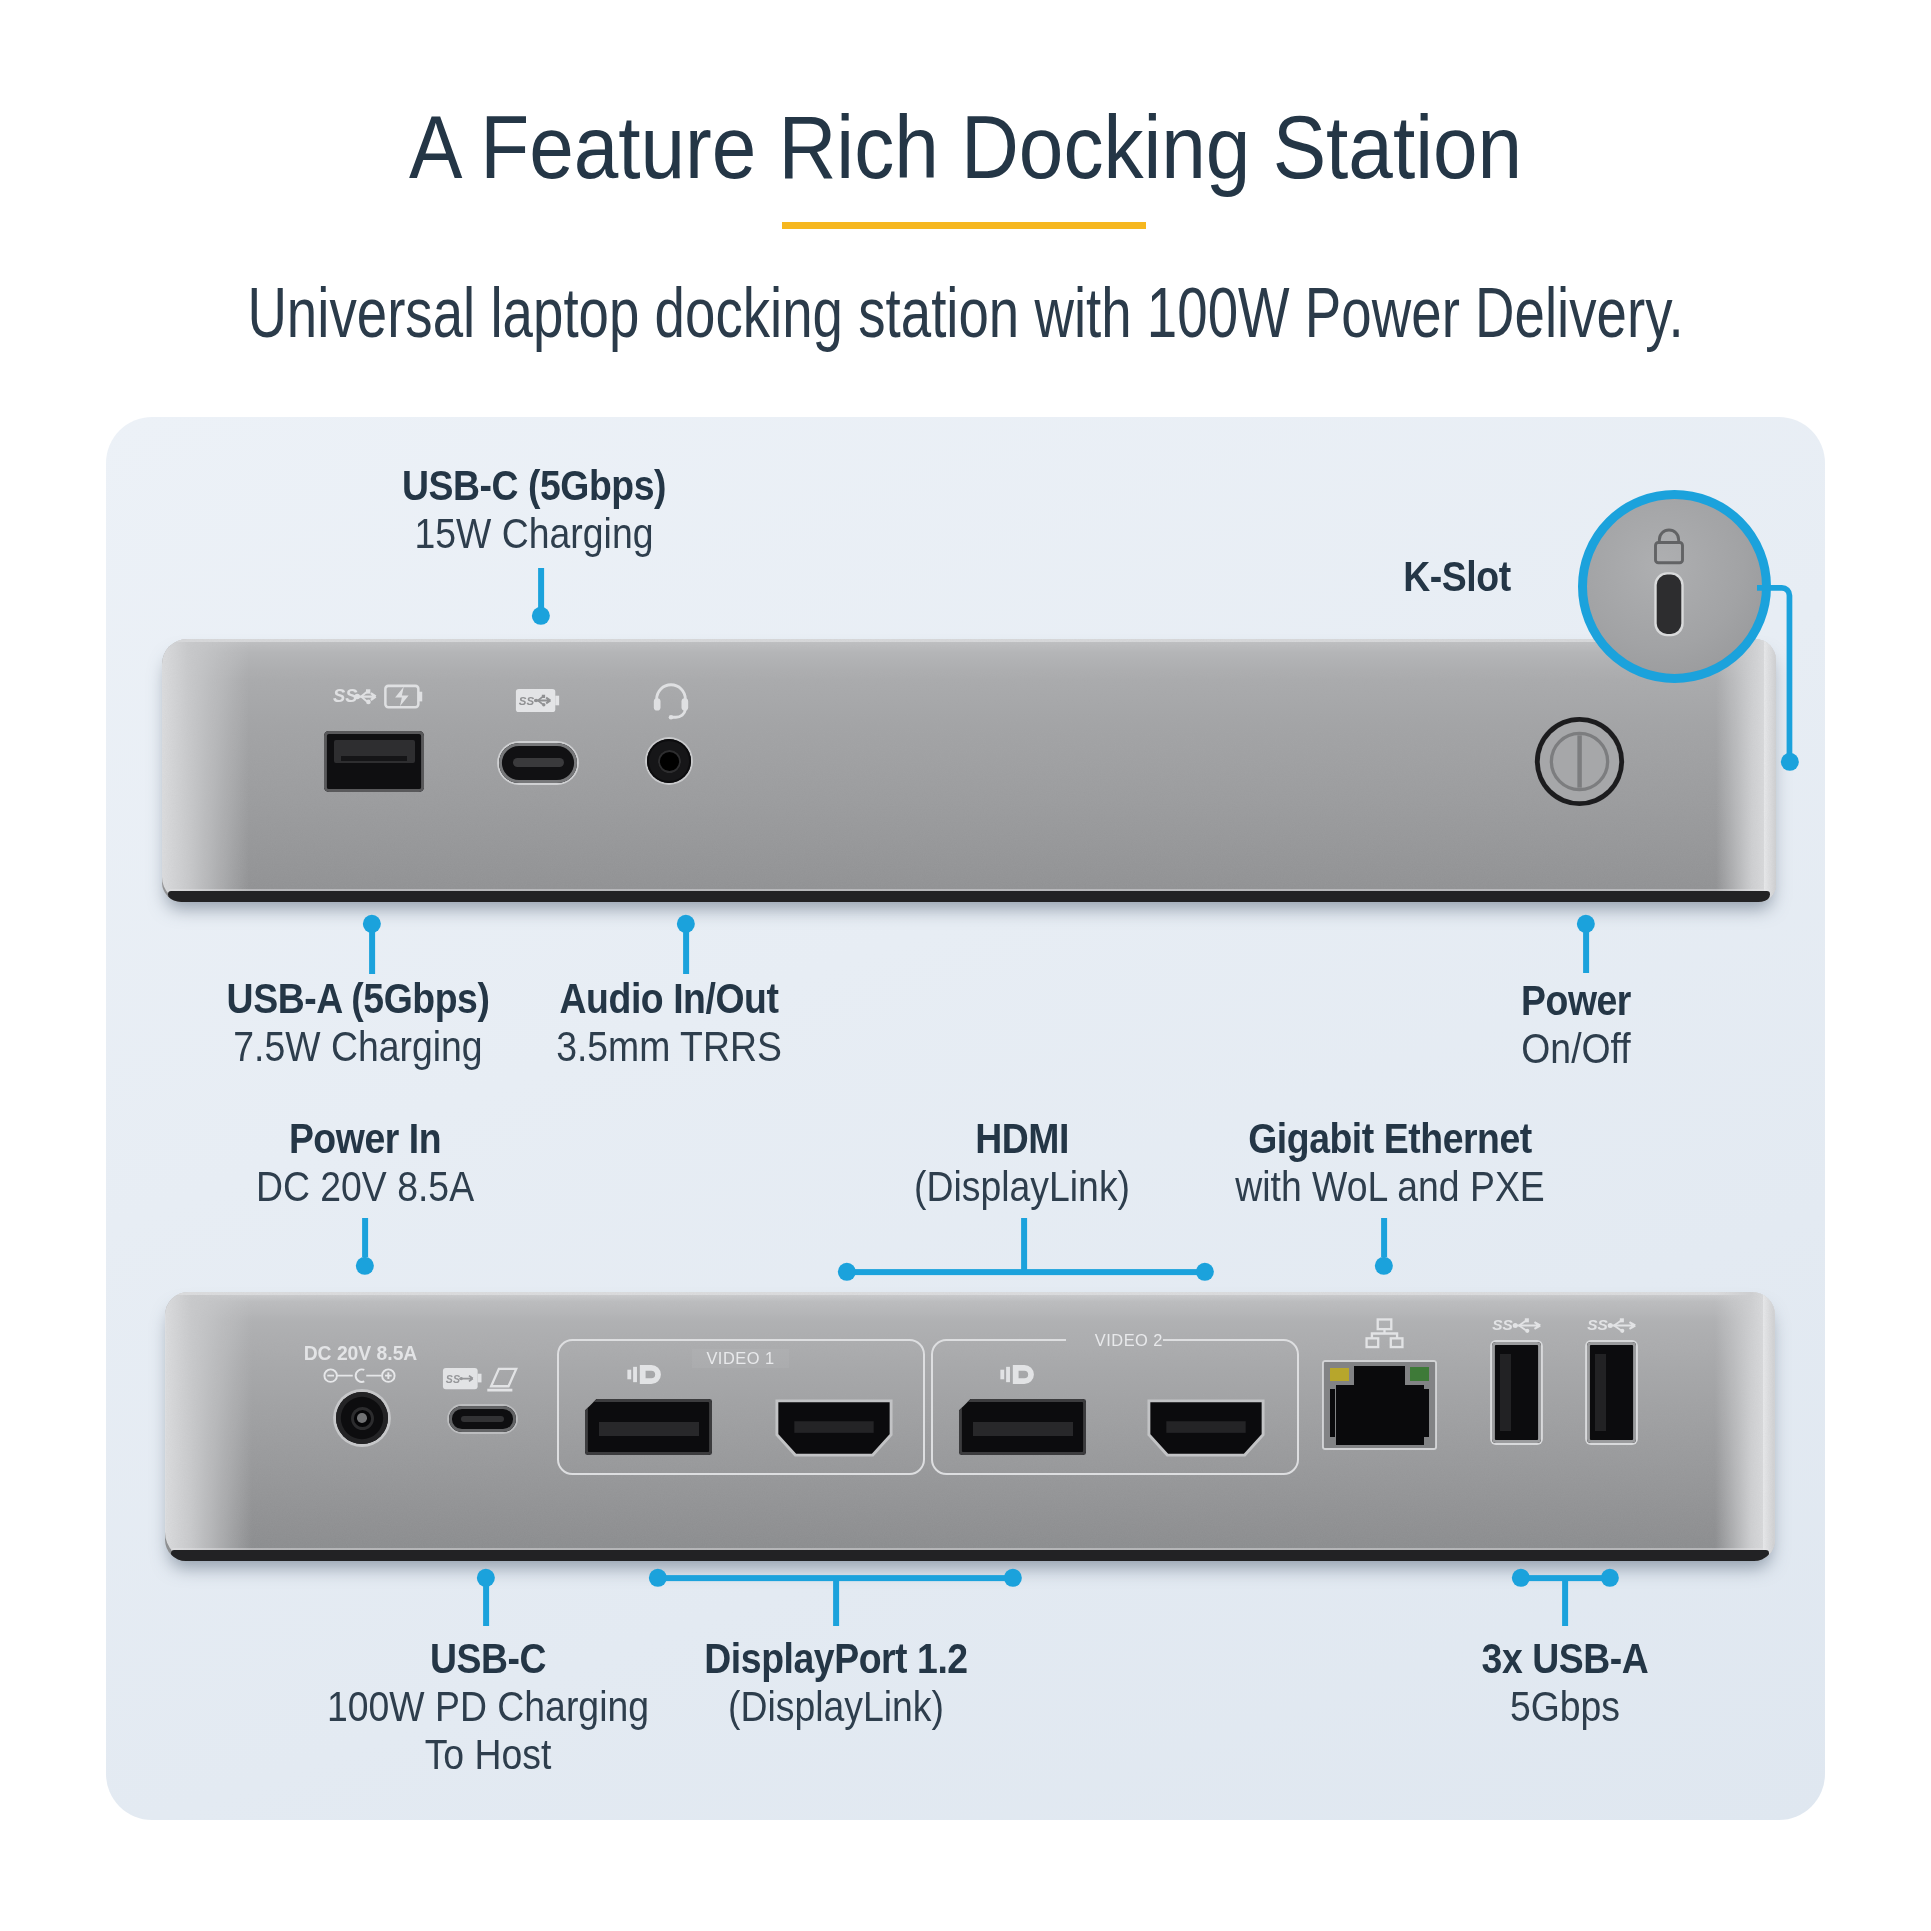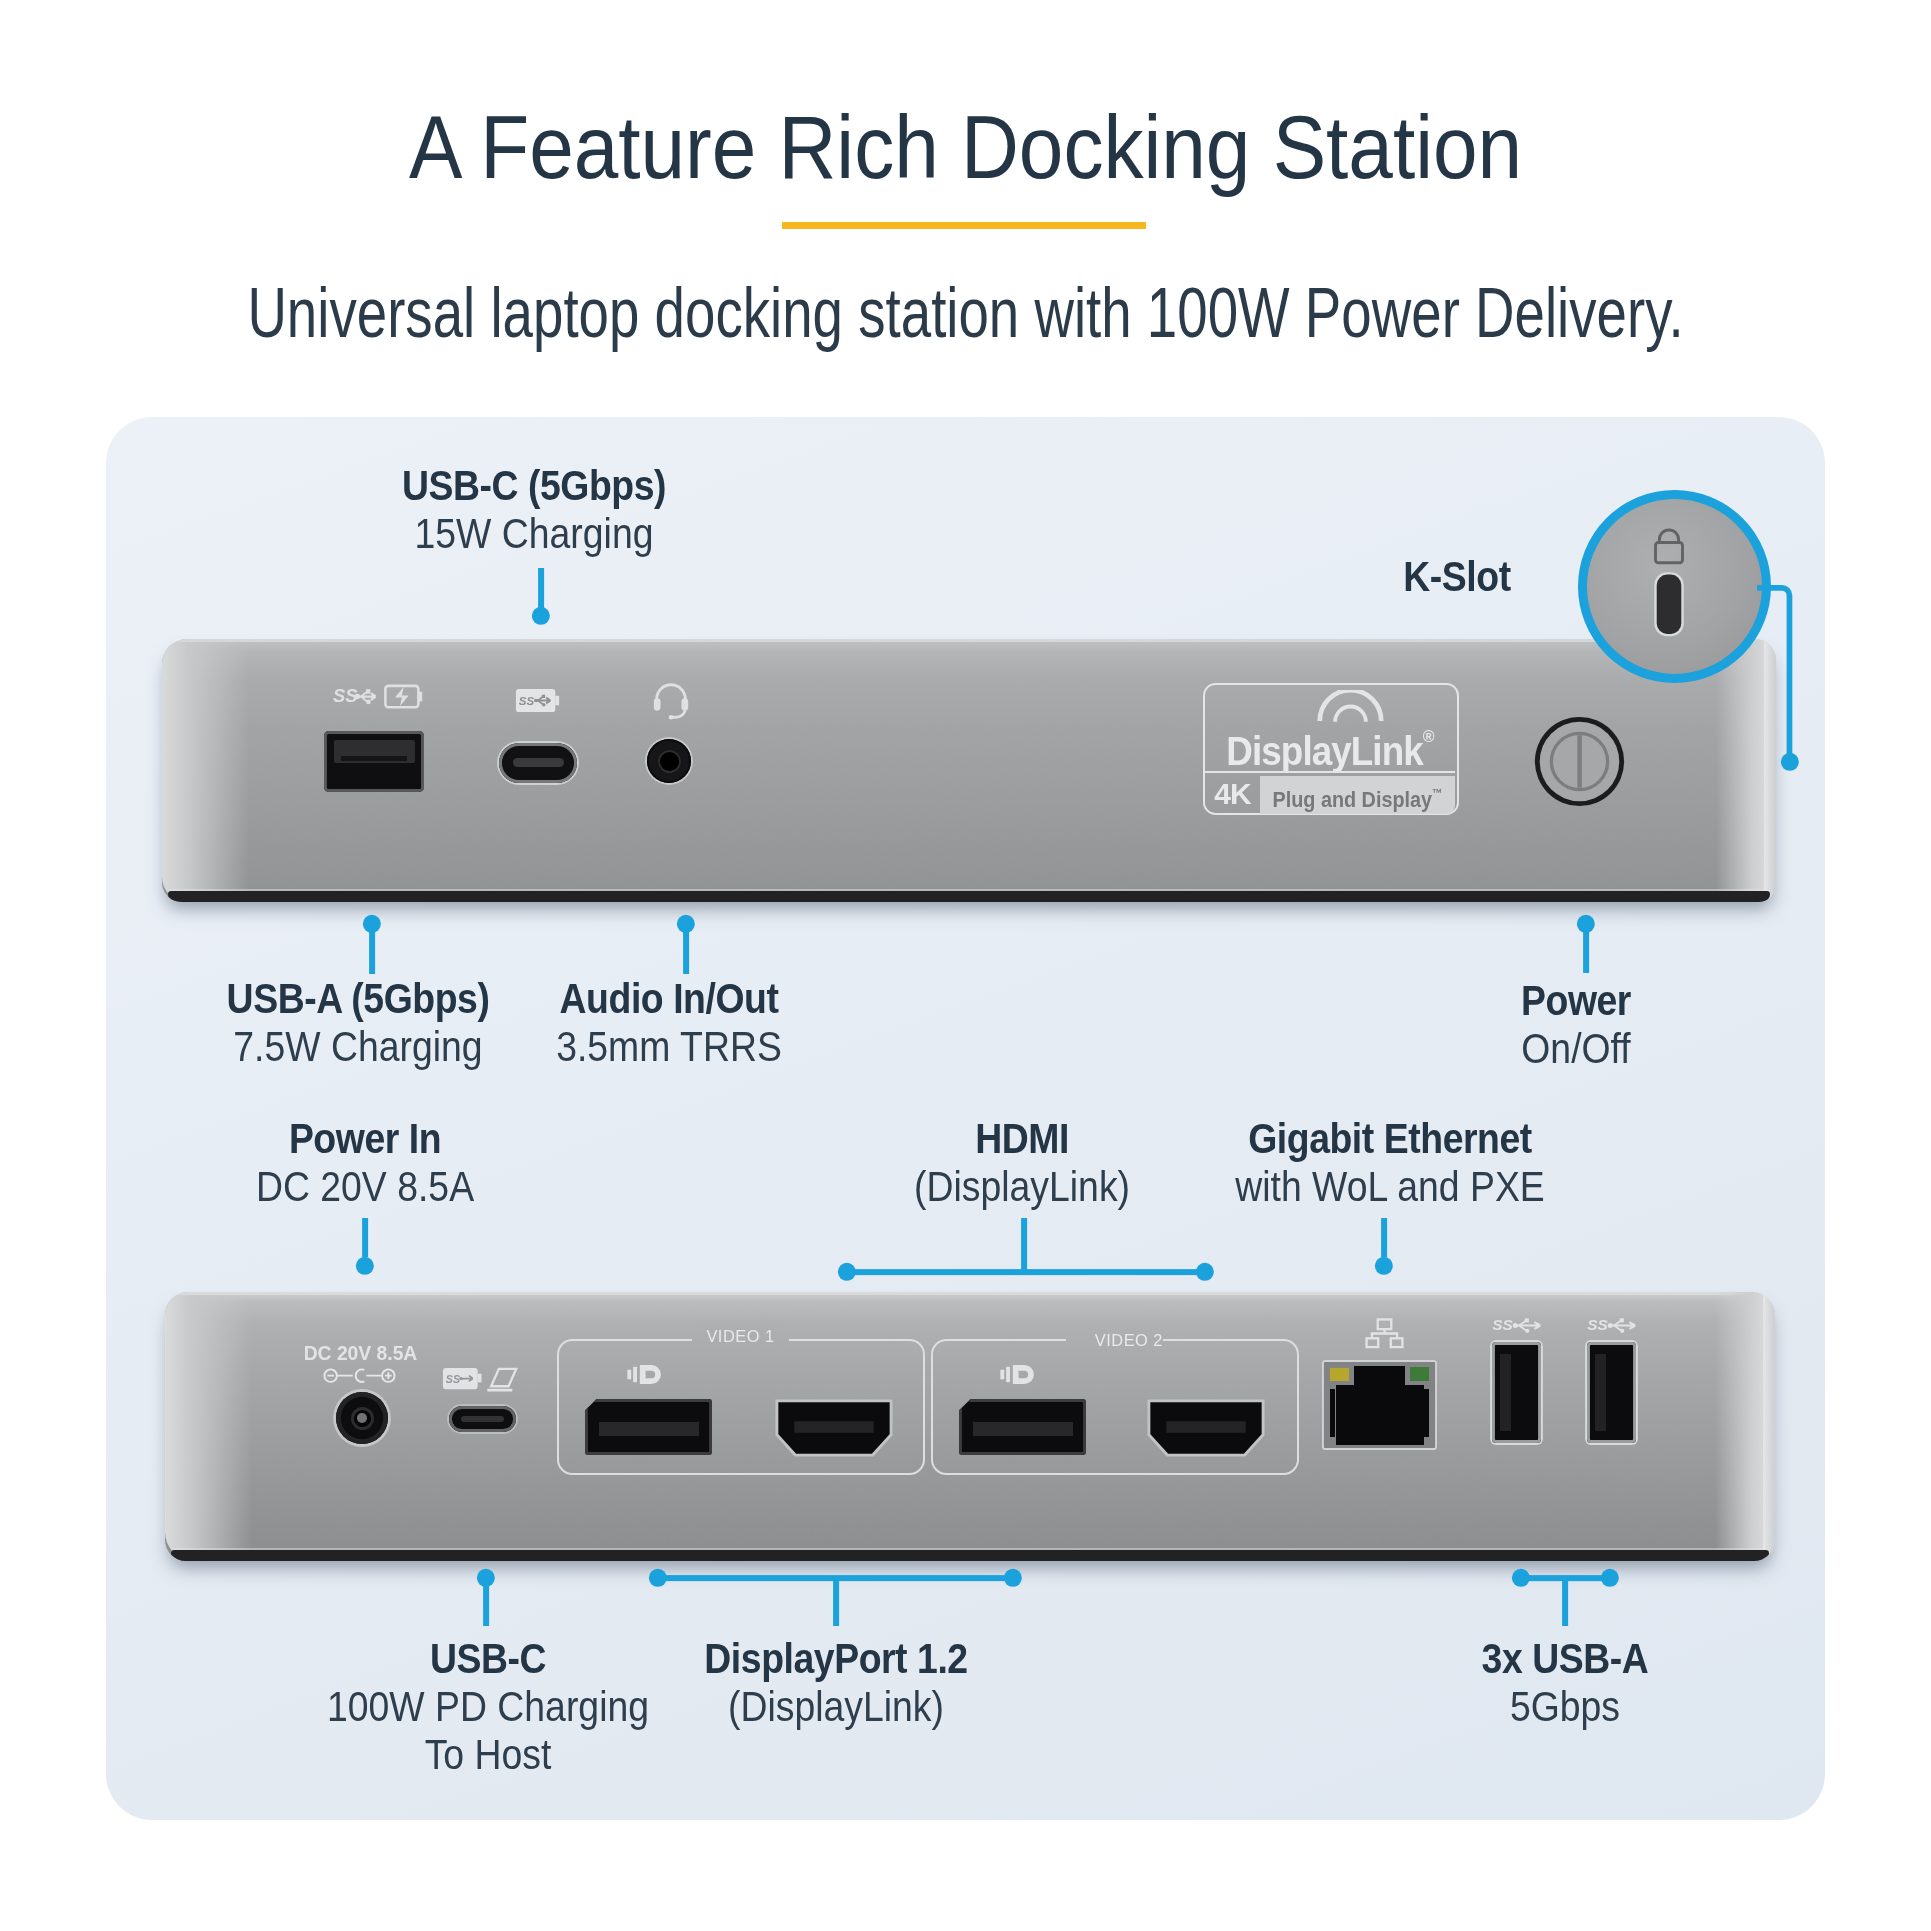--- a/index.html
+++ b/index.html
@@ -98,32 +98,20 @@
       <rect x="4" y="20" width="7" height="13" rx="3.5" fill="#dfe0e2" stroke="none"></rect>
       <rect x="33" y="20" width="7" height="13" rx="3.5" fill="#dfe0e2" stroke="none"></rect>
       <path d="M37 32 a10 9 0 0 1 -10 8 h-4" stroke-width="3"></path>
       <circle cx="22" cy="40" r="2.4" fill="#dfe0e2" stroke="none"></circle>
     </svg>
 
     <div class="abs" style="left:485px;top:100px;width:44px;height:44px;border-radius:50%;background:#161618;box-shadow:inset 0 0 0 1.9px #0c0c0e, 0 0 0 1.9px #c9cacc;">
       <div class="abs" style="left:10.6px;top:10.6px;width:23px;height:23px;border-radius:50%;background:#000;box-shadow:inset 0 0 0 1.9px #2d2d2f;"></div>
     </div>
 
-    <div class="abs" style="left:1041px;top:44px;width:256px;height:132px;border:2.9px solid #e4e5e7;border-radius:12.6px;box-sizing:border-box;">
-      <svg class="abs" style="left:109px;top:4.8px;" width="73" height="33" viewBox="0 0 76 34" fill="none" stroke="#e3e4e6">
-        <path d="M6 32 a32 32 0 0 1 64 0" stroke-width="5"></path>
-        <path d="M22 33 a16 16 0 0 1 32 0" stroke-width="4"></path>
-      </svg>
-      <div class="abs" style="left:0;top:41px;width:250px;text-align:center;font-size:40px;font-weight:700;color:#e8e9eb;letter-spacing:-1px;transform:scaleX(0.92);">DisplayLink<span style="font-size:17.4px;vertical-align:23px;">®</span></div>
-      <div class="abs" style="left:0;top:86px;width:250px;height:41px;border-top:2.9px solid #e4e5e7;">
-        <div class="abs" style="left:55px;top:2.9px;right:0;bottom:0;background:#d2d3d5;border-radius:0 0 8.7px 0;"></div>
-        <div class="abs" style="left:0;top:0;width:55px;text-align:center;font-size:30px;font-weight:700;color:#e8e9eb;letter-spacing:-1px;line-height:41px;">4K</div>
-        <div class="abs" style="left:55px;top:0;width:195px;text-align:center;font-size:22px;font-weight:700;color:#77787a;line-height:39px;white-space:nowrap;transform:scaleX(0.9);transform-origin:50% 50%;">Plug and Display<span style="font-size:11.6px;vertical-align:9.7px;">™</span></div>
-      </div>
-    </div>
 
     <svg class="abs" style="left:1369px;top:74px;" width="97" height="97" viewBox="0 0 100 100">
       <circle cx="50" cy="50" r="46" fill="#1c1c1e"></circle>
       <circle cx="50" cy="50" r="41" fill="#a6a7a9"></circle>
       <circle cx="50" cy="50" r="29" fill="none" stroke="#7c7d7f" stroke-width="3.4"></circle>
       <rect x="47.8" y="23" width="4.6" height="54" fill="#7c7d7f"></rect>
     </svg>
   </div>
 
   <div class="abs" style="left:1578px;top:490px;width:193px;height:193px;border-radius:50%;background:radial-gradient(circle at 42% 38%,#aeafb1 0%,#a2a3a5 55%,#949597 100%);border:9.7px solid #1ba2dc;box-sizing:border-box;"></div>
@@ -170,21 +158,21 @@
       <circle cx="21" cy="16" r="1.7" fill="#96979a" stroke="none"></circle>
       <path d="M52 24 L60 6 H78 L70 24 Z" stroke-width="2.4"></path>
       <path d="M48 28 H74" stroke-width="2.8"></path>
     </svg>
 
     <div class="abs" style="left:284px;top:114px;width:67px;height:26px;border-radius:13.5px;background:#0e0e10;box-shadow:inset 0 0 0 2.9px #626365, 0 0 0 1.9px #bcbdbf;">
       <div class="abs" style="left:11.6px;top:9.7px;width:43px;height:6.8px;border-radius:3.9px;background:#323234;"></div>
     </div>
 
     <div class="abs" style="left:392px;top:47px;width:368px;height:136px;border:2.9px solid #dddee0;border-radius:15.4px;box-sizing:border-box;"></div>
-    <div class="abs" style="left:527px;top:35px;width:97px;text-align:center;font-size:16.4px;color:#e8e9eb;background:linear-gradient(to bottom,#aeafb1,#abacae);letter-spacing:0.5px;line-height:19.3px;">VIDEO 1</div>
+    <div class="abs" style="left:527px;top:57px;width:97px;text-align:center;font-size:16.4px;color:#e8e9eb;background:linear-gradient(to bottom,#aeafb1,#abacae);letter-spacing:0.5px;line-height:19.3px;">VIDEO 1</div>
 
     <div class="abs" style="left:766px;top:47px;width:368px;height:136px;border:2.9px solid #dddee0;border-radius:15.4px;box-sizing:border-box;"></div>
     <div class="abs" style="left:901px;top:39px;width:97px;text-align:right;font-size:16.4px;color:#e8e9eb;background:linear-gradient(to bottom,#aeafb1,#abacae);letter-spacing:0.5px;line-height:19.3px;">VIDEO 2</div>
 
     <svg class="abs" style="left:462px;top:71px;" width="41" height="23" viewBox="0 0 42 24" fill="#e2e3e5">
       <rect x="0" y="7" width="4" height="10"></rect>
       <rect x="6" y="4" width="4" height="16"></rect>
       <path d="M13 2 h12 a10 10 0 0 1 0 20 h-12 Z M19 8 v8 h6 a4 4 0 0 0 0 -8 Z" fill-rule="evenodd"></path>
     </svg>
     <svg class="abs" style="left:835px;top:71px;" width="41" height="23" viewBox="0 0 42 24" fill="#e2e3e5">

